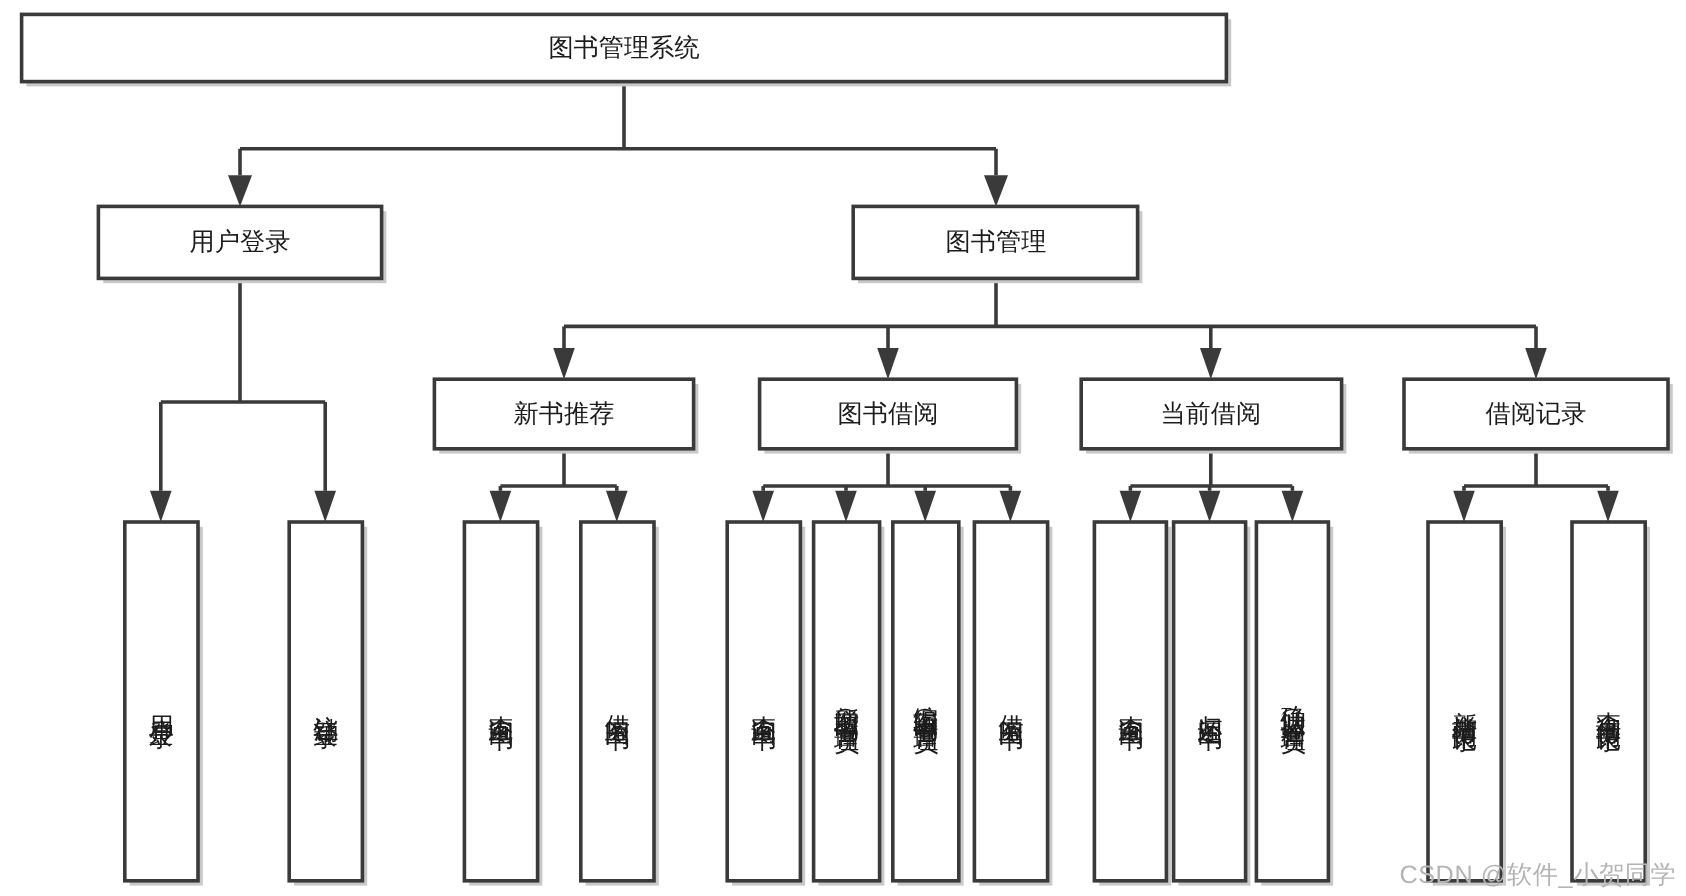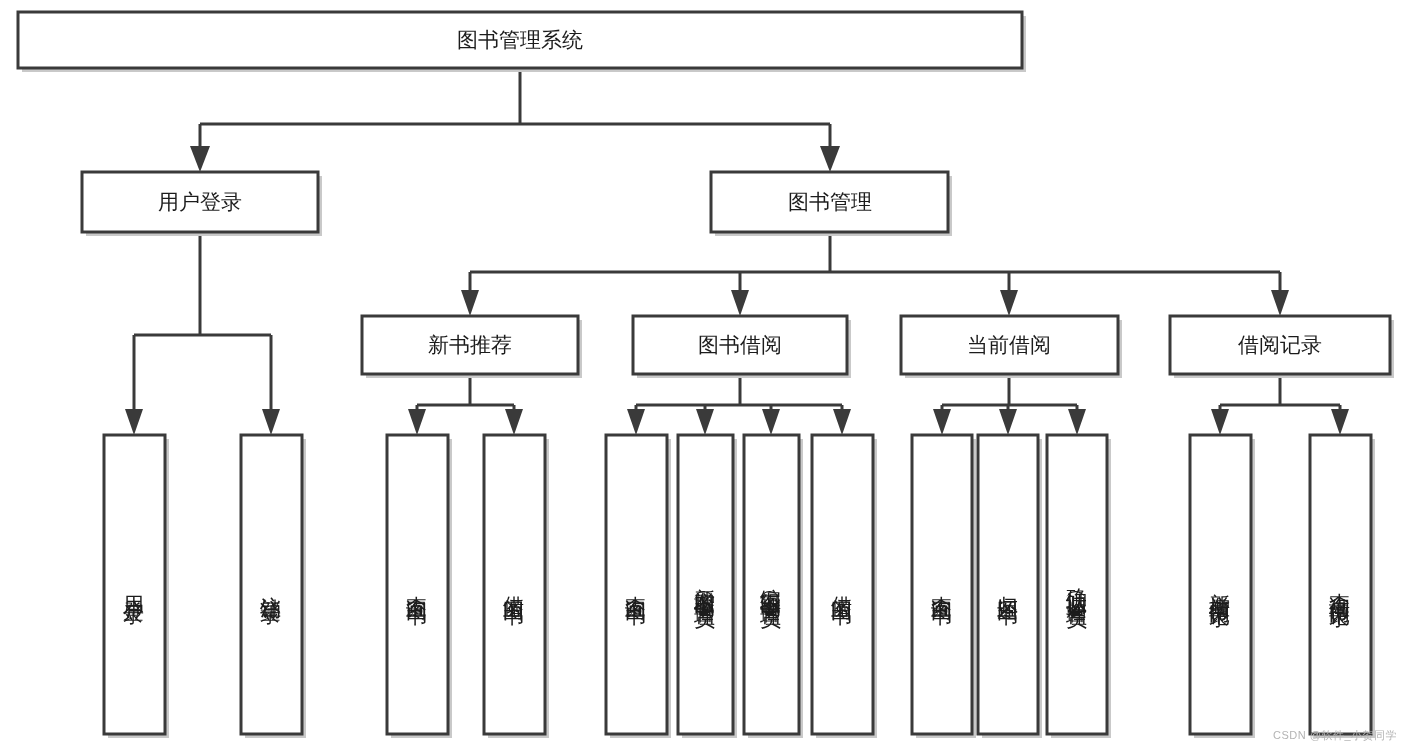--- a/index.html
+++ b/index.html
@@ -58,21 +58,21 @@
     fill: #1c1c1c;
     writing-mode: vertical-rl;
     text-orientation: upright;
     letter-spacing: 3px;
   }
   .watermark {
     position: absolute;
     right: 8px;
     bottom: 4px;
     font-family: "Liberation Sans", "DejaVu Sans", sans-serif;
-    font-size: 11px;
+    font-size: 21px;
     color: #b4b4b4;
     white-space: nowrap;
     user-select: none;
     letter-spacing: 0.5px;
   }
 </style>
 </head>
 <body>
 
 <div id="diagram-root">

